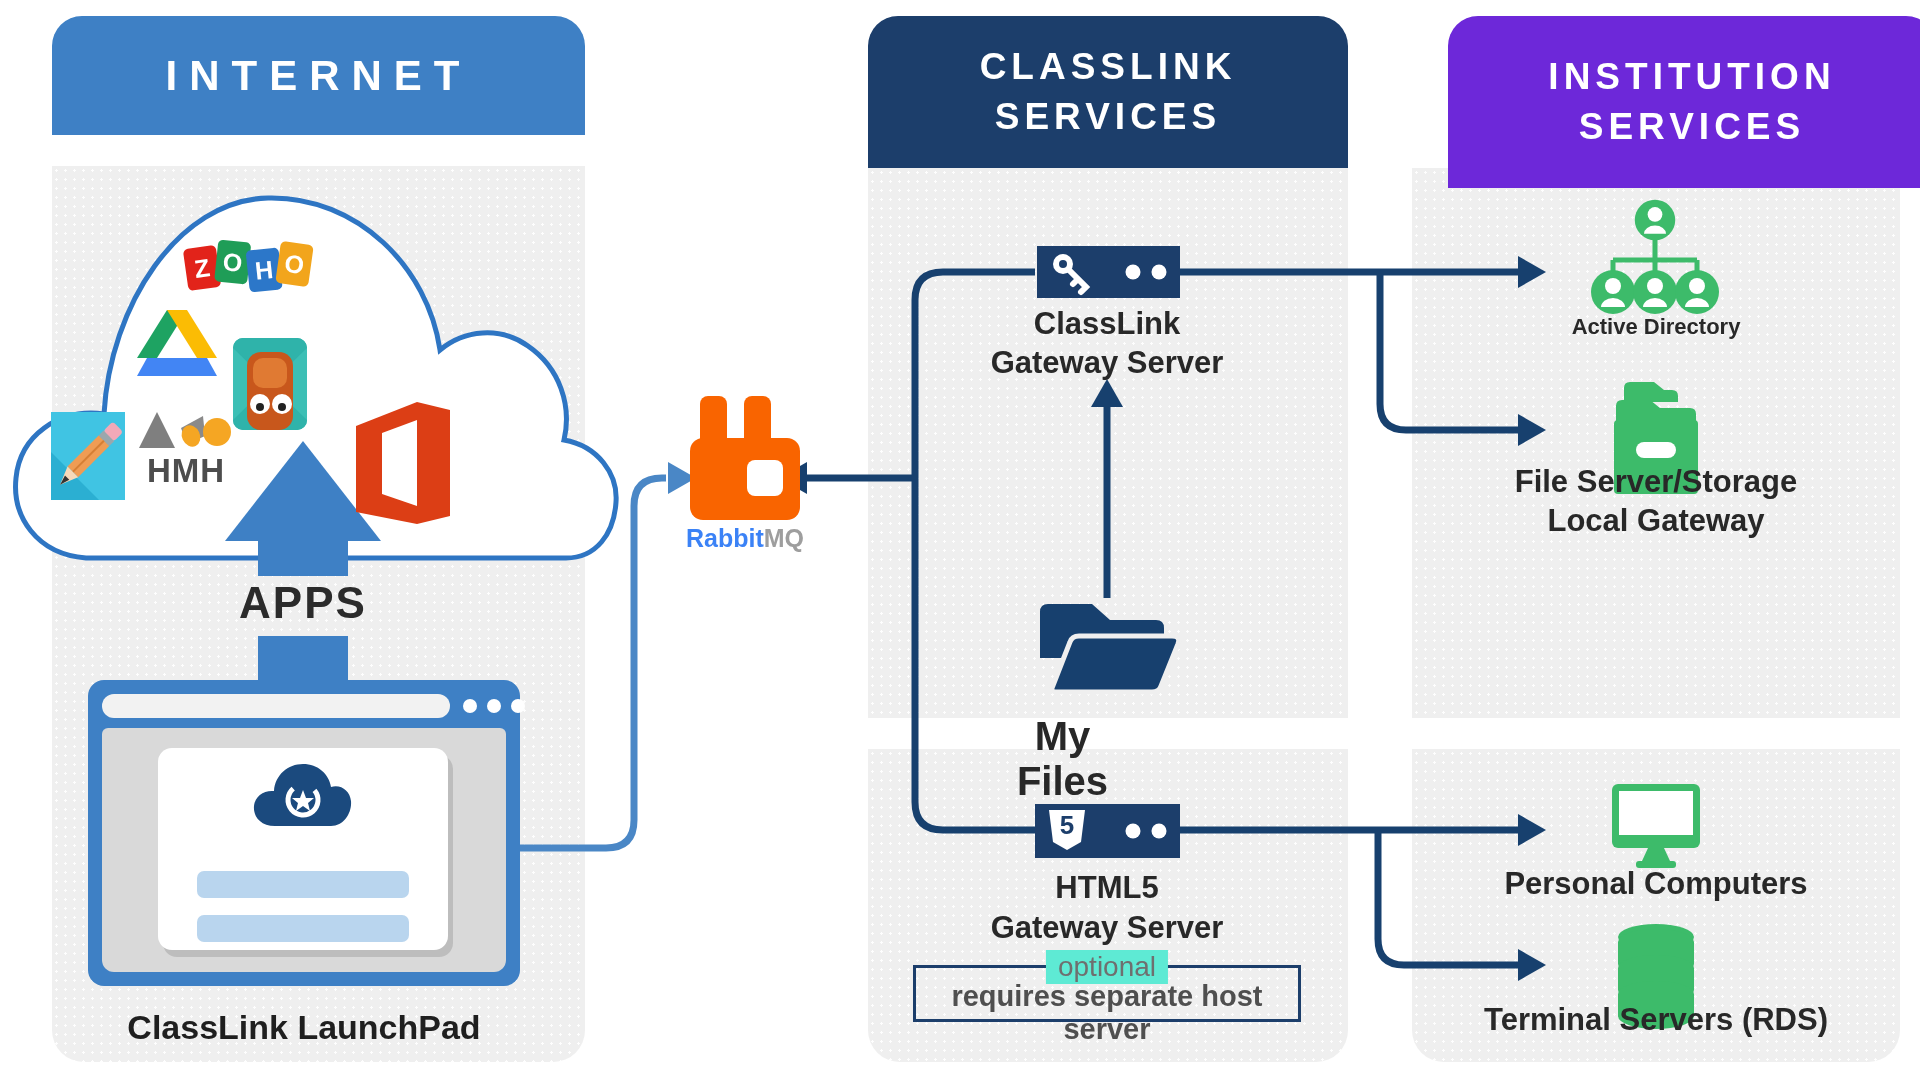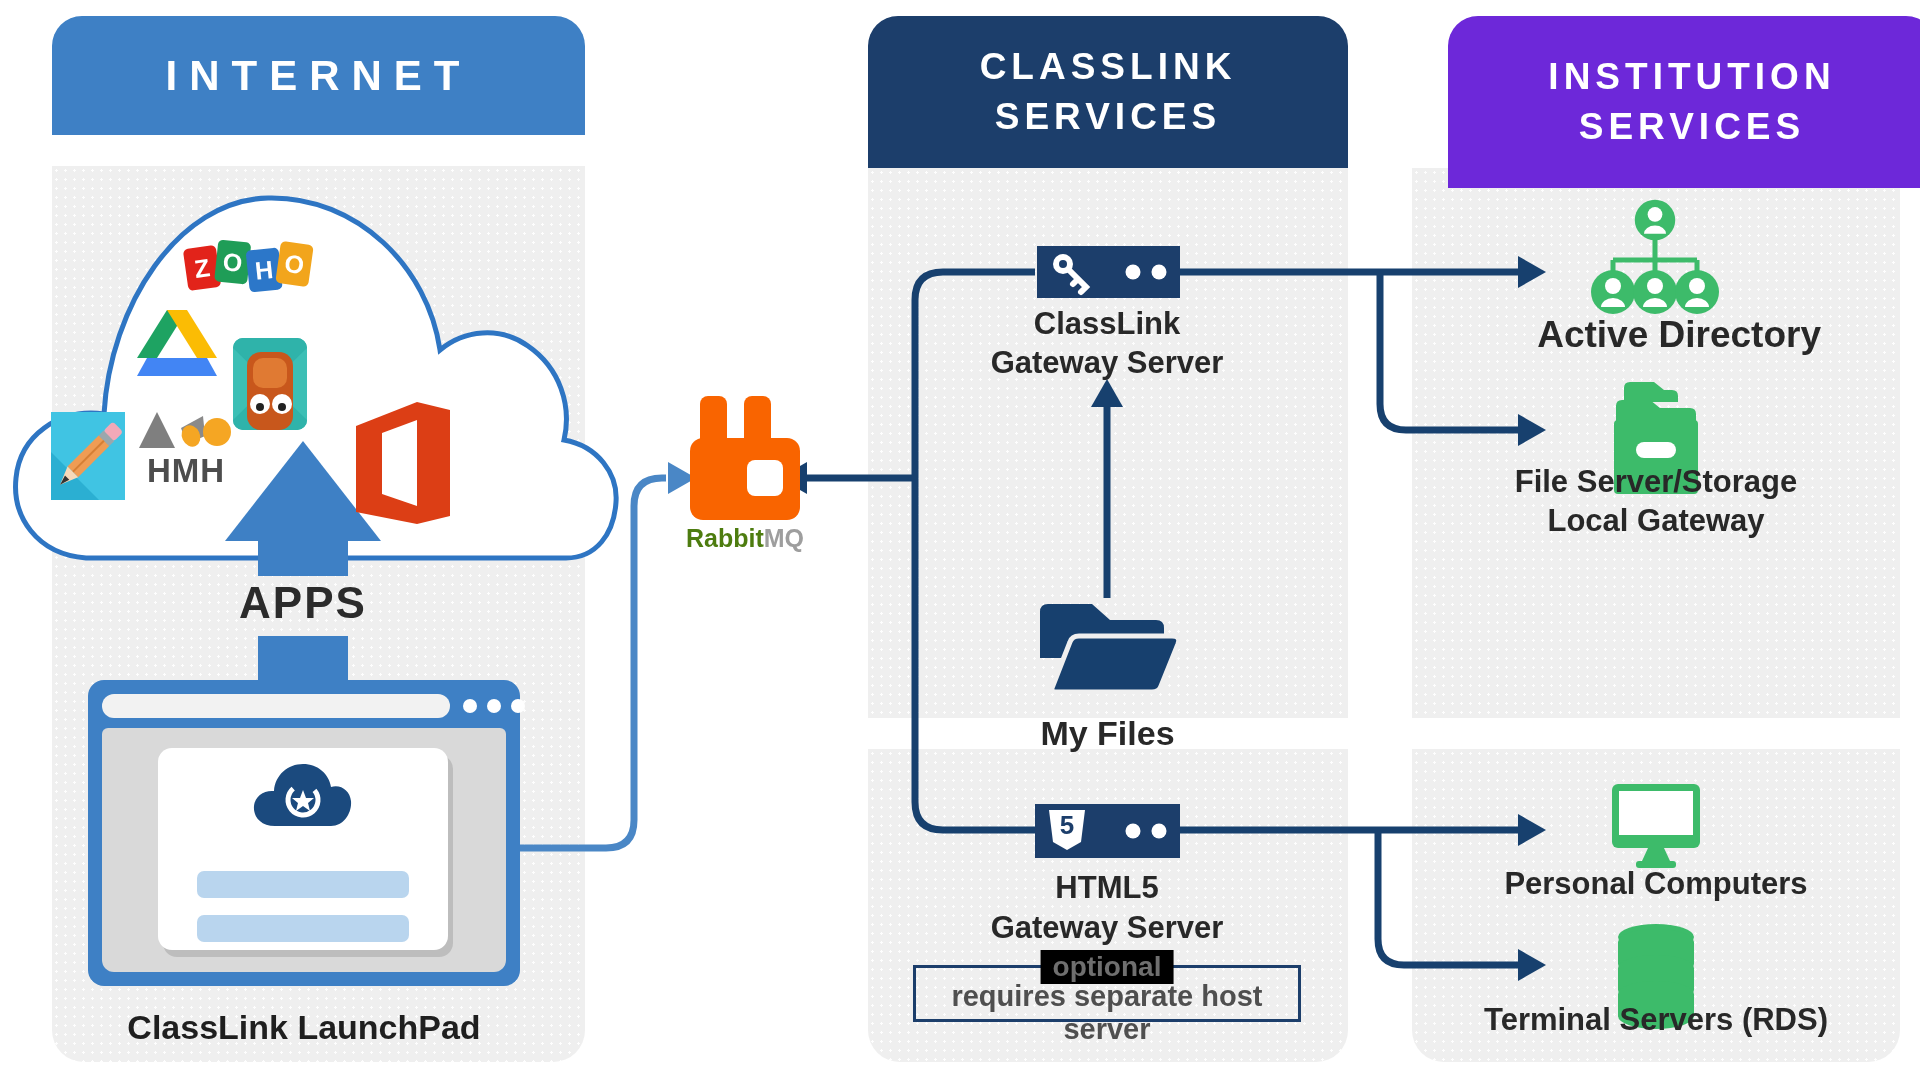--- a/index.html
+++ b/index.html
@@ -44,24 +44,24 @@
   #pill{position:absolute;left:14px;top:14px;width:348px;height:24px;background:#f2f2f2;border-radius:12px;}
   .wdot{position:absolute;top:19px;width:14px;height:14px;border-radius:50%;background:#fff;}
   #wcontent{position:absolute;left:14px;top:48px;width:404px;height:244px;background:#d9d9d9;
             border-radius:6px 6px 12px 12px;}
   #card{position:absolute;left:56px;top:20px;width:290px;height:202px;background:#fff;
         border-radius:14px;box-shadow:5px 7px 0 rgba(0,0,0,.13);}
   .cbar{position:absolute;left:39px;width:212px;height:27px;background:#b9d5ee;border-radius:7px;}
   
   #optbox{position:absolute;left:913px;top:965px;width:388px;height:57px;
           border:3px solid #1c3e6b;z-index:10;box-sizing:border-box;}
-  #optlbl{position:absolute;left:50%;top:-18px;transform:translateX(-50%);background:#000000;
-          padding:0 12px;font-size:28px;line-height:34px;color:#6f6f6f;font-weight:700;white-space:nowrap;}
+  #optlbl{position:absolute;left:50%;top:-18px;transform:translateX(-50%);background:#5eead4;
+          padding:0 12px;font-size:28px;line-height:34px;color:#6f6f6f;font-weight:400;white-space:nowrap;}
   #optnote{width:100%;text-align:center;font-size:29px;color:#4f4f4f;font-weight:600;padding-top:12px;}
-  .rb-orange{color:#4d7c0f;}
+  .rb-orange{color:#3b82f6;}
   .rb-gray{color:#9e9e9e;}
 </style>
 </head>
 <body>
 
 <div class="stage">
 
   <div class="panel" id="p1"></div>
   <div class="panel" id="p2a"></div>
   <div class="panel" id="p2b"></div>
@@ -275,32 +275,32 @@
     </div>
   </div>
   <div class="lab" style="left:88px;top:1008px;width:432px;font-size:34px;color:#1f1f1f;">ClassLink LaunchPad</div>
 
   <div class="lab" style="left:645px;top:524px;width:200px;font-size:25px;font-weight:700;"><span class="rb-orange">Rabbit</span><span class="rb-gray">MQ</span></div>
 
   <div class="lab" style="left:957px;top:304px;width:300px;font-size:31px;line-height:39px;">
     <div>ClassLink</div>
     <div>Gateway Server</div>
   </div>
-  <div class="lab" style="left:1035px;top:714px;width:145px;font-size:34px;">My Files</div>
+  <div class="lab" style="left:990px;top:714px;width:145px;font-size:40px;">My Files</div>
   <div class="lab" style="left:1050px;top:810px;width:34px;font-size:26px;font-weight:800;color:#1c3e6b;">5</div>
   <div class="lab" style="left:957px;top:868px;width:300px;font-size:31px;line-height:40px;">
     <div>HTML5</div>
     <div>Gateway Server</div>
   </div>
   <div id="optbox">
     <div id="optlbl">optional</div>
     <div id="optnote">requires separate host server</div>
   </div>
 
-  <div class="lab" style="left:1491px;top:314px;width:330px;font-size:37px;text-align:right;">Active Directory</div>
+  <div class="lab" style="left:1491px;top:314px;width:330px;font-size:22px;">Active Directory</div>
   <div class="lab" style="left:1476px;top:462px;width:360px;font-size:31px;line-height:39px;">
     <div>File Server/Storage</div>
     <div>Local Gateway</div>
   </div>
   <div class="lab" style="left:1476px;top:866px;width:360px;font-size:31px;">Personal Computers</div>
   <div class="lab" style="left:1456px;top:1002px;width:400px;font-size:31px;">Terminal Servers (RDS)</div>
 
 </div>
 
 </body></html>

